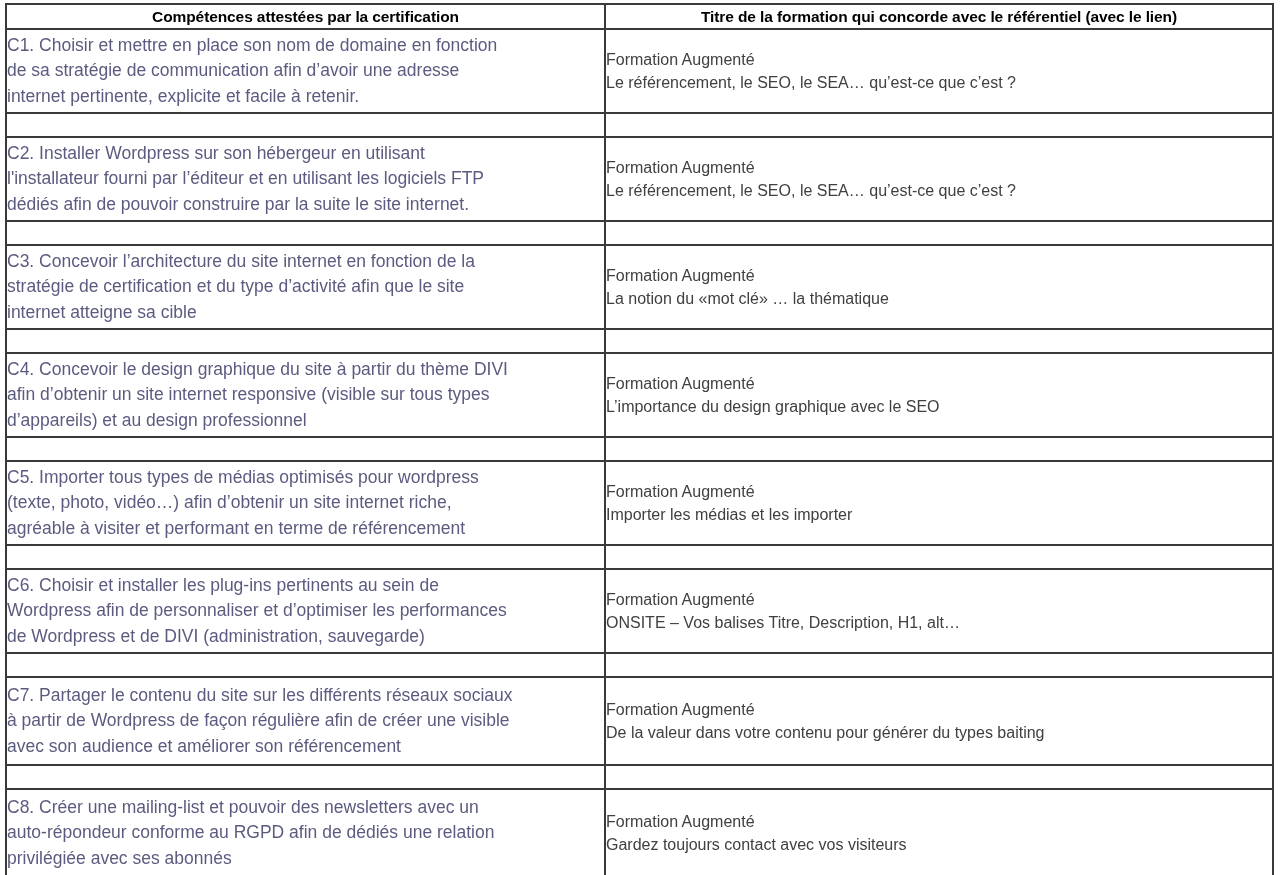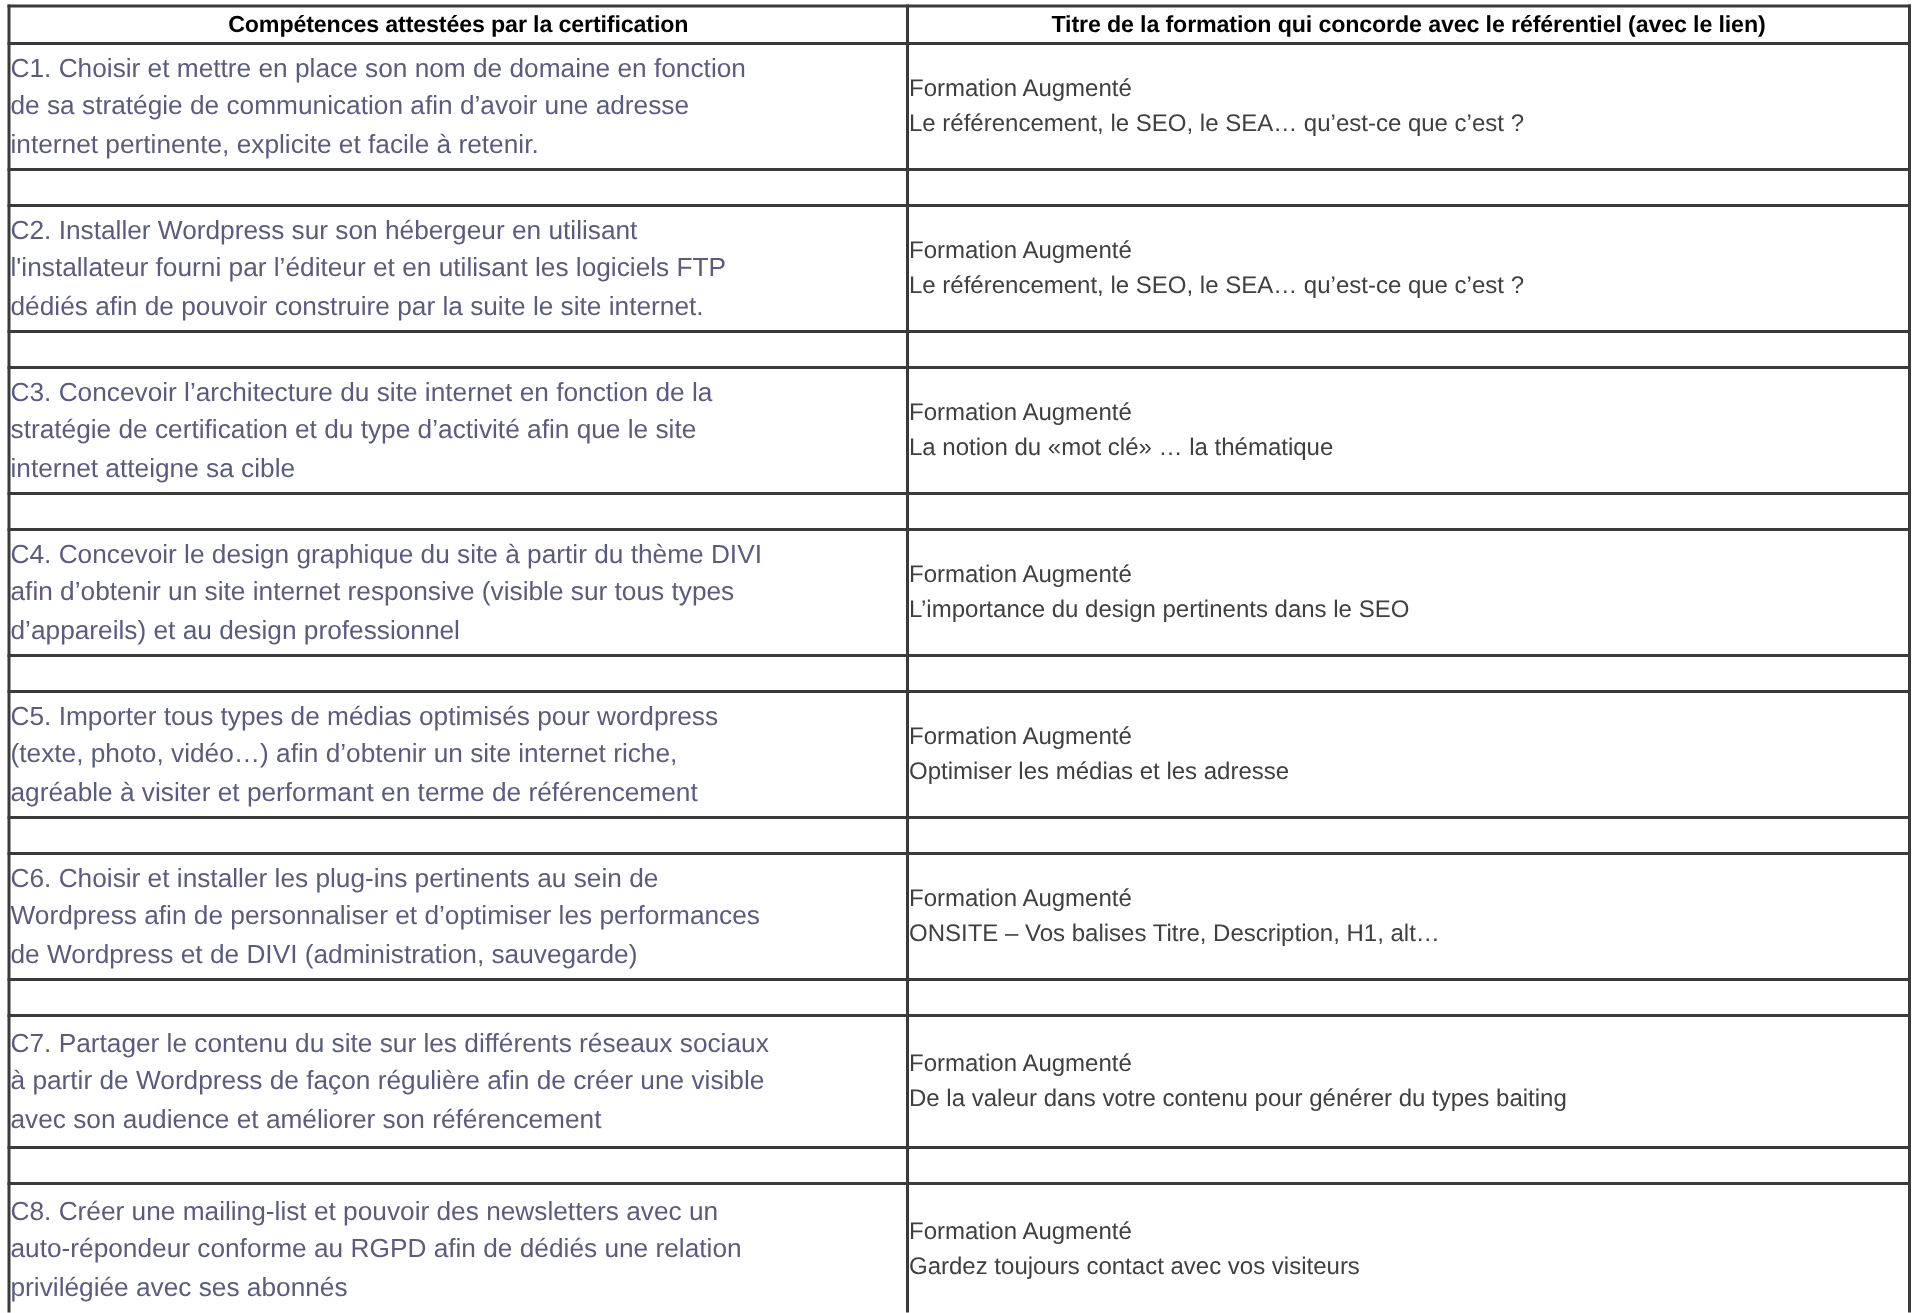--- a/index.html
+++ b/index.html
@@ -157,37 +157,37 @@
       </tr>
 
       <tr class="data">
         <td class="comp">
           <span class="txt">C4. Concevoir le design graphique du site à partir du thème DIVI</span>
           <span class="txt">afin d’obtenir un site internet responsive (visible sur tous types</span>
           <span class="txt">d’appareils) et au design professionnel</span>
         </td>
         <td class="form">
           <span class="line">Formation Augmenté</span>
-          <span class="line">L’importance du design pertinents dans le SEO</span>
+          <span class="line">L’importance du design graphique avec le SEO</span>
         </td>
       </tr>
       <tr class="spacer">
         <td></td>
         <td></td>
       </tr>
 
       <tr class="data">
         <td class="comp">
           <span class="txt">C5. Importer tous types de médias optimisés pour wordpress</span>
           <span class="txt">(texte, photo, vidéo…) afin d’obtenir un site internet riche,</span>
           <span class="txt">agréable à visiter et performant en terme de référencement</span>
         </td>
         <td class="form">
           <span class="line">Formation Augmenté</span>
-          <span class="line">Optimiser les médias et les adresse</span>
+          <span class="line">Importer les médias et les importer</span>
         </td>
       </tr>
       <tr class="spacer">
         <td></td>
         <td></td>
       </tr>
 
       <tr class="data">
         <td class="comp">
           <span class="txt">C6. Choisir et installer les plug-ins pertinents au sein de</span>

